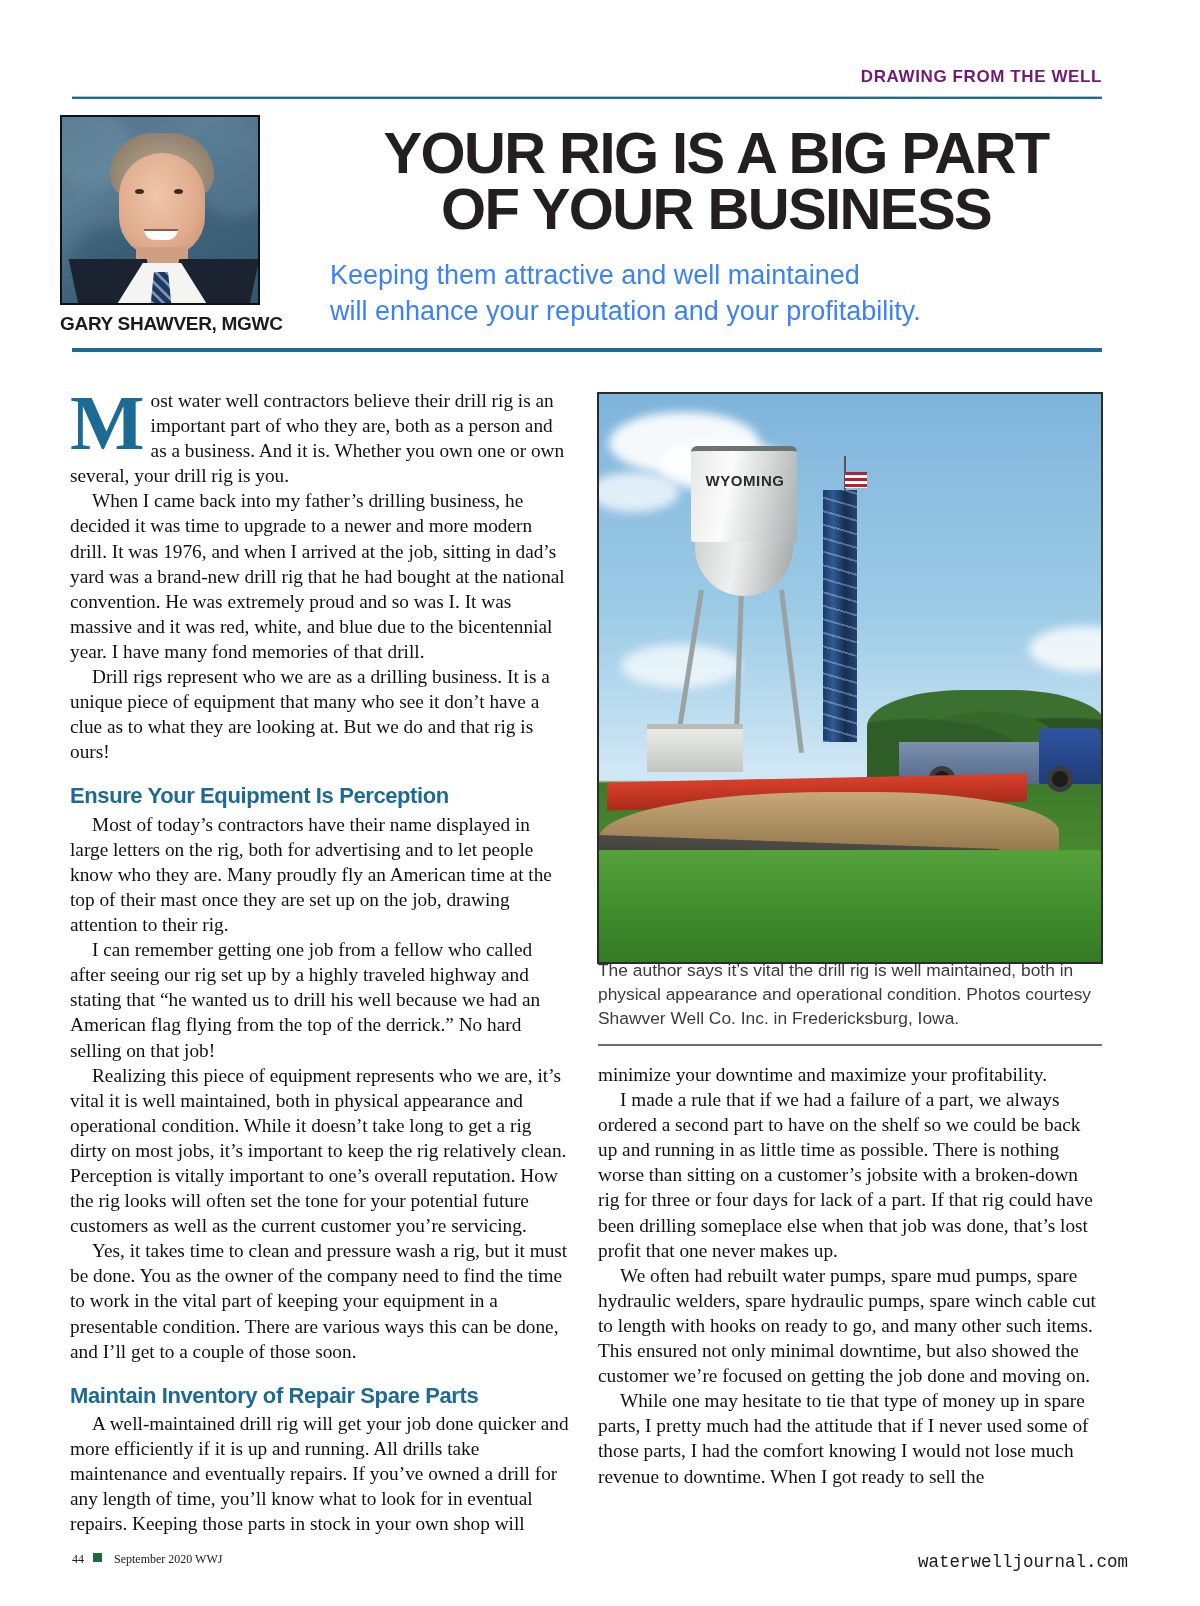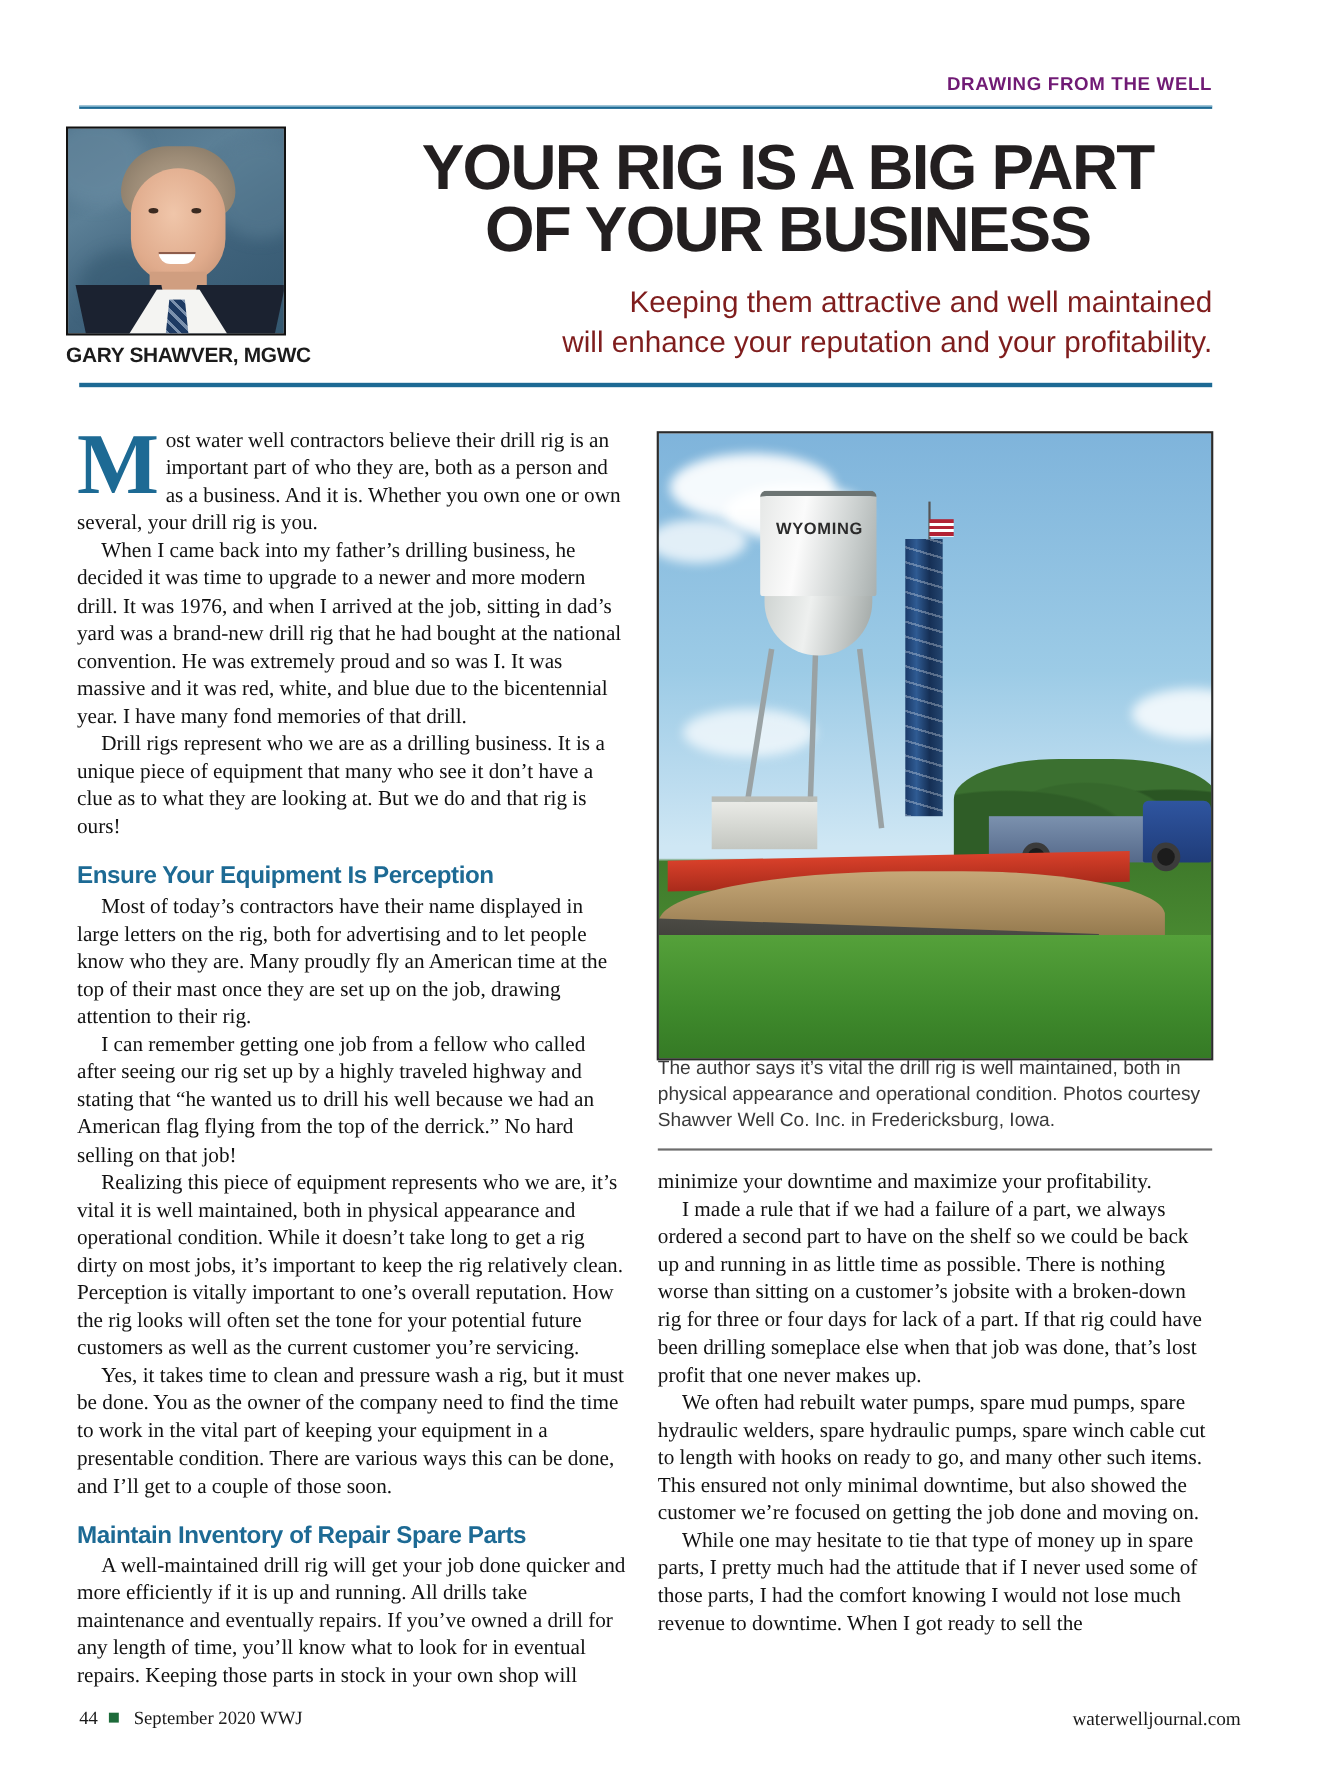--- a/index.html
+++ b/index.html
@@ -93,26 +93,26 @@
     text-align:center;
     font-family:"Liberation Sans", sans-serif;
     font-weight:700;
     font-size:58px;
     line-height:.97;
     letter-spacing:-1.6px;
     color:#231f20;
   }
   .subhead-deck {
     position:absolute; left:330px; top:258px; width:772px;
-    text-align:right;
+    text-align:left;
     font-family:"Liberation Sans", sans-serif;
     font-weight:400;
     font-size:27px;
     line-height:1.32;
-    color:#7f1d1d;
+    color:#3b82f6;
   }
   .rule-under-deck {
     position:absolute; left:72px; top:348px; width:1030px; height:4px;
     background:#1d6a94;
   }
 
   
   .col-left  { position:absolute; left:70px;  top:388px; width:500px; }
   .col-right { position:absolute; left:598px; top:1062px; width:504px; }
 
@@ -246,29 +246,29 @@
   }
   .rule-caption {
     position:absolute; left:598px; top:1044px; width:504px; height:2px;
     background:#6d6d6d;
   }
 
   
   .footer-left {
     position:absolute; left:72px; top:1552px;
     font-family:"Liberation Serif", serif;
-    font-size:17px; color:#1a1a1a; white-space:nowrap;
+    font-size:12px; color:#1a1a1a; white-space:nowrap;
   }
   .footer-sq {
     display:inline-block; width:9px; height:9px; background:#1d6b3a;
     margin:0 9px 1px 6px;
   }
   .footer-right {
     position:absolute; right:72px; top:1552px;
-    font-family:Liberation Serif, serif;
+    font-family:Liberation Mono, monospace;
     font-size:17.5px; color:#1a1a1a; white-space:nowrap;
   }
 </style>
 </head>
 <body>
 
 <div class="page">
 
   <div class="kicker-row">
     <span class="kicker">DRAWING FROM THE WELL</span>

